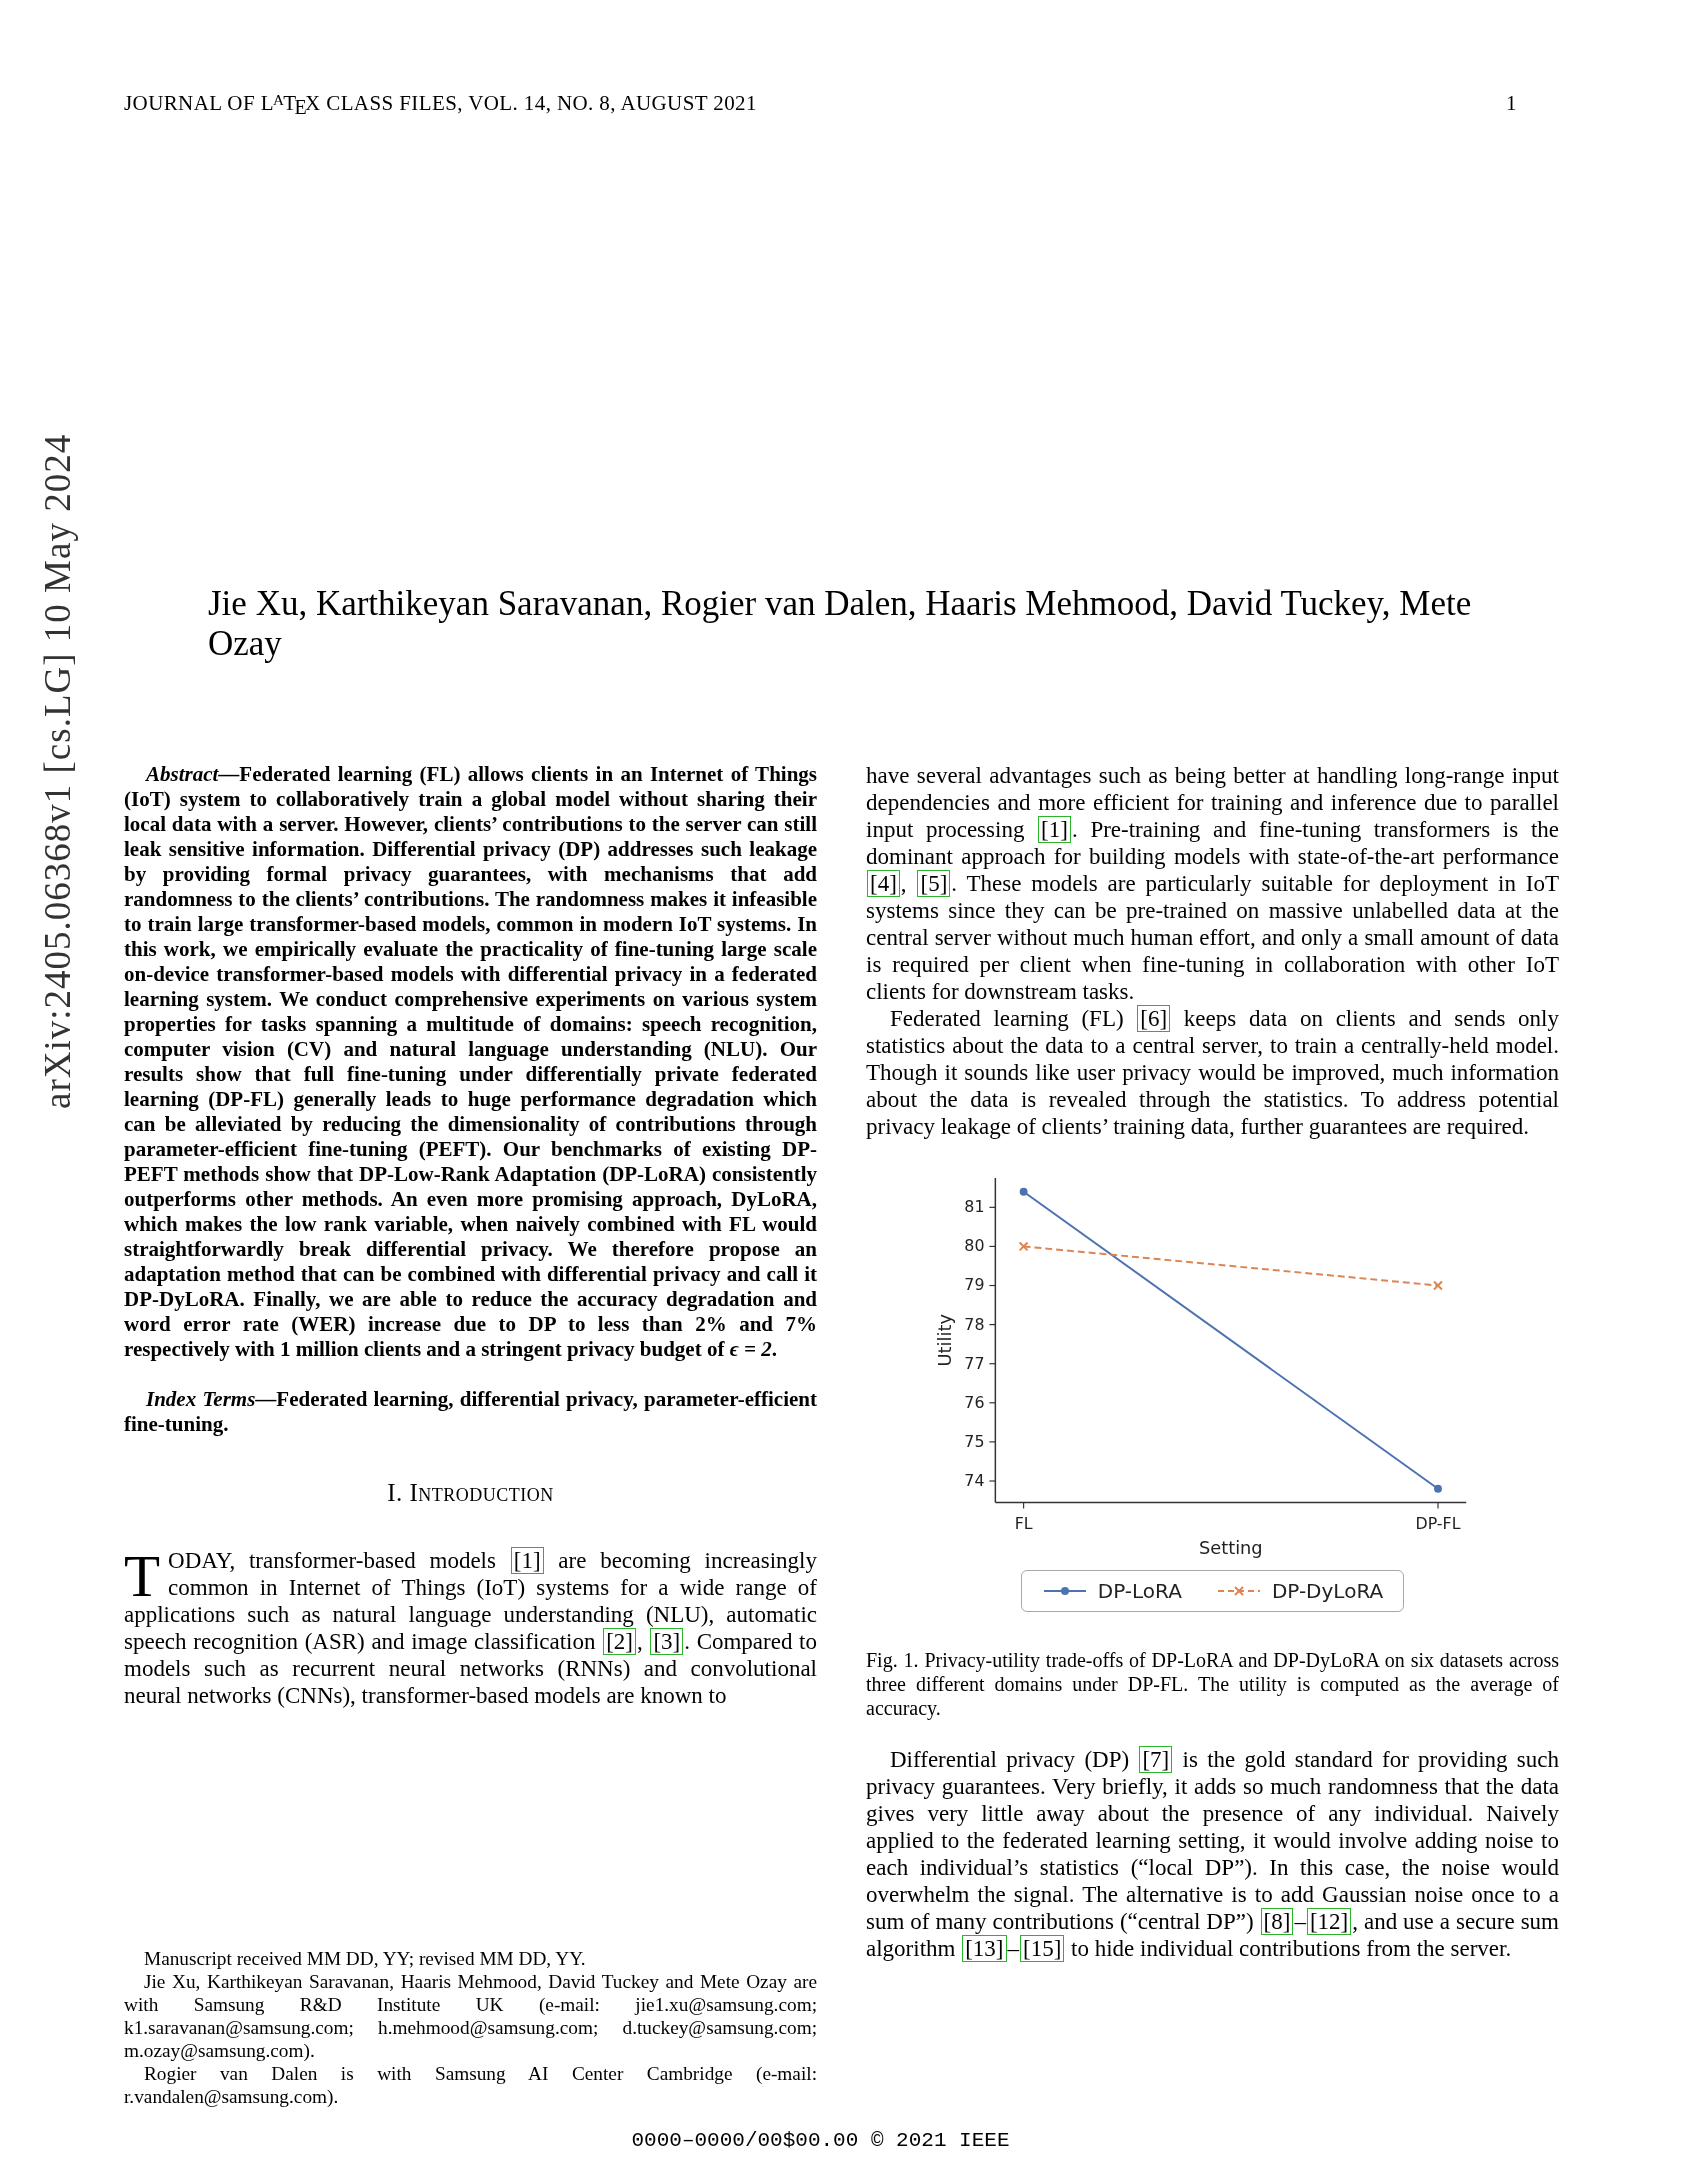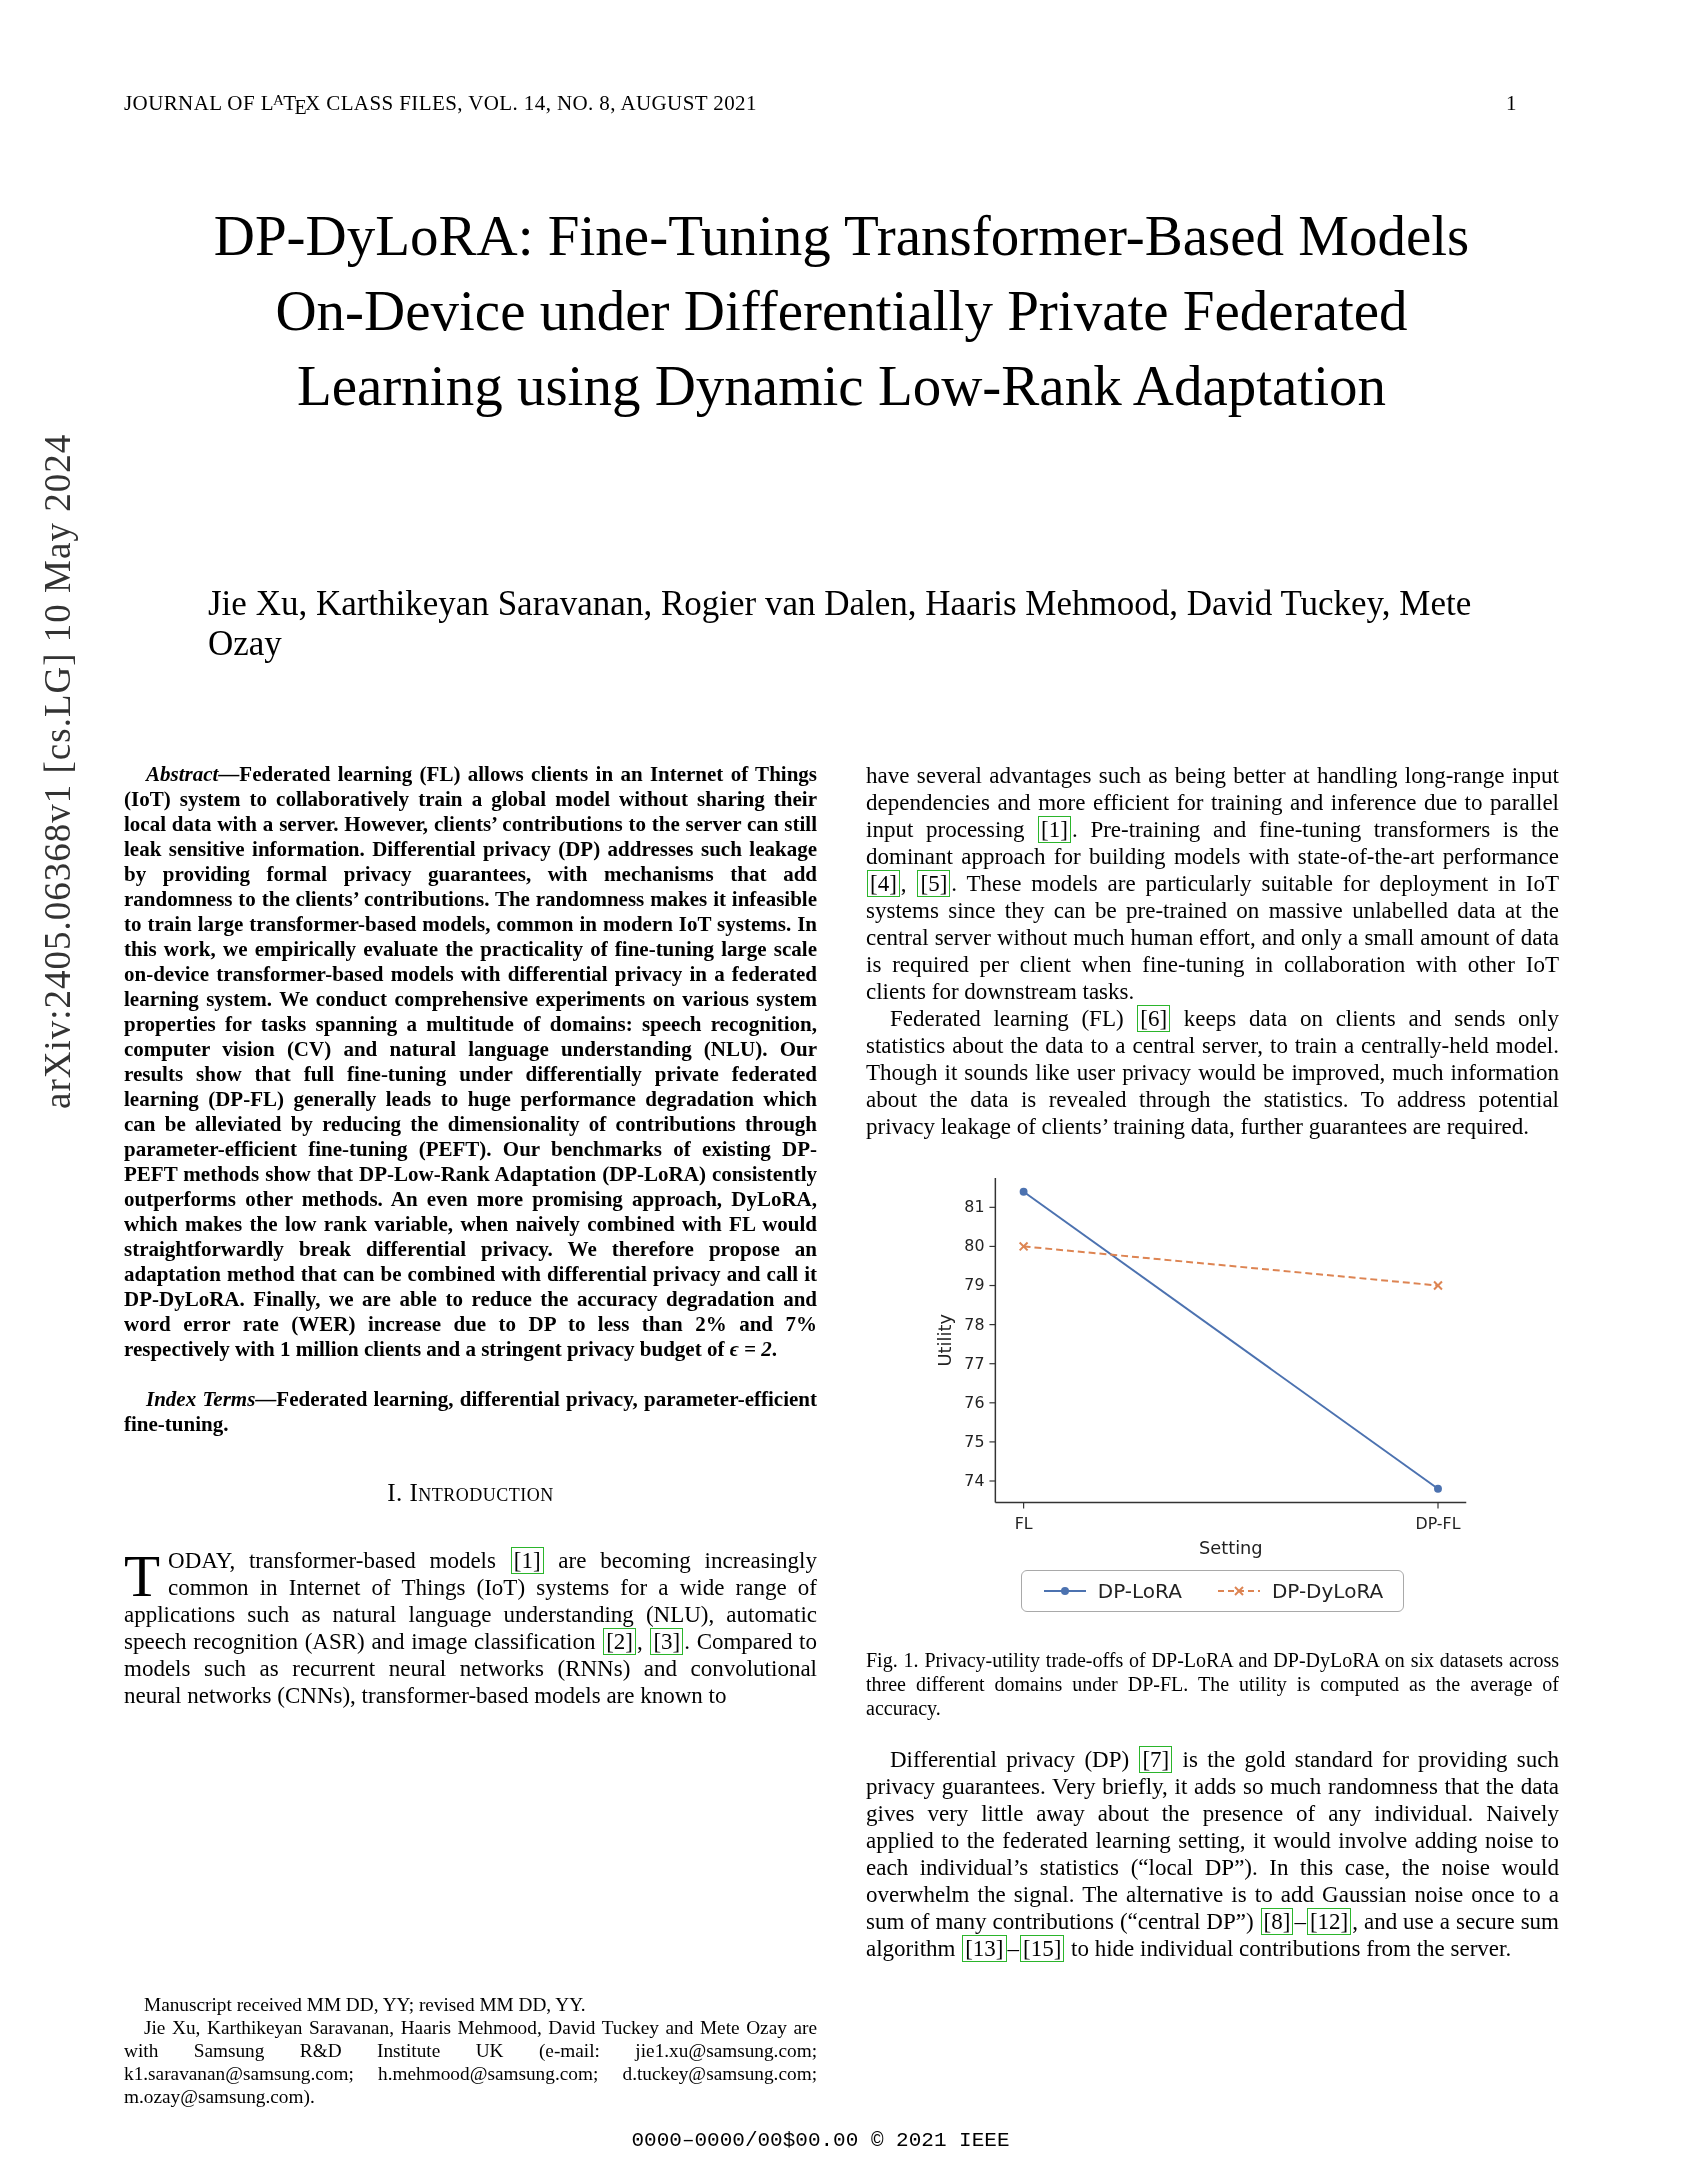--- a/index.html
+++ b/index.html
@@ -54,32 +54,32 @@
 
 <div class="page">
 
   <header class="running-header">
     <span>JOURNAL OF L<span class="tex-sup">A</span>T<span class="tex-sub">E</span>X CLASS FILES, VOL. 14, NO. 8, AUGUST 2021</span>
     <span>1</span>
   </header>
 
   <div class="arxiv-watermark">arXiv:2405.06368v1  [cs.LG]  10 May 2024</div>
 
-  <h1 class="title">DP-DyLoRA: Fine-Tuning Transformer-Based Models On-Device under Differentially Private Federated Learning using Dynamic Low-Rank Adaptation</h1>
 
   <div class="authors">Jie Xu, Karthikeyan Saravanan, Rogier van Dalen, Haaris Mehmood, David Tuckey, Mete Ozay</div>
 
   <section class="col col-left">
     <p class="abstract"><span class="it">Abstract</span>—Federated learning (FL) allows clients in an Internet of Things (IoT) system to collaboratively train a global model without sharing their local data with a server. However, clients’ contributions to the server can still leak sensitive information. Differential privacy (DP) addresses such leakage by providing formal privacy guarantees, with mechanisms that add randomness to the clients’ contributions. The randomness makes it infeasible to train large transformer-based models, common in modern IoT systems. In this work, we empirically evaluate the practicality of fine-tuning large scale on-device transformer-based models with differential privacy in a federated learning system. We conduct comprehensive experiments on various system properties for tasks spanning a multitude of domains: speech recognition, computer vision (CV) and natural language understanding (NLU). Our results show that full fine-tuning under differentially private federated learning (DP-FL) generally leads to huge performance degradation which can be alleviated by reducing the dimensionality of contributions through parameter-efficient fine-tuning (PEFT). Our benchmarks of existing DP-PEFT methods show that DP-Low-Rank Adaptation (DP-LoRA) consistently outperforms other methods. An even more promising approach, DyLoRA, which makes the low rank variable, when naively combined with FL would straightforwardly break differential privacy. We therefore propose an adaptation method that can be combined with differential privacy and call it DP-DyLoRA. Finally, we are able to reduce the accuracy degradation and word error rate (WER) increase due to DP to less than 2% and 7% respectively with 1 million clients and a stringent privacy budget of <span class="math">ϵ = 2</span>.</p>
     <p class="abstract index-terms"><span class="it">Index Terms</span>—Federated learning, differential privacy, parameter-efficient fine-tuning.</p>
     <h2 class="section-heading">I. Introduction</h2>
     <p class="body-par intro"><span class="dropcap">T</span>ODAY, transformer-based models <span class="cite">[1]</span> are becoming increasingly common in Internet of Things (IoT) systems for a wide range of applications such as natural language understanding (NLU), automatic speech recognition (ASR) and image classification <span class="cite">[2]</span>, <span class="cite">[3]</span>. Compared to models such as recurrent neural networks (RNNs) and convolutional neural networks (CNNs), transformer-based models are known to</p>
     <div class="footnotes">
       <p class="footnote">Manuscript received MM DD, YY; revised MM DD, YY.</p>
       <p class="footnote">Jie Xu, Karthikeyan Saravanan, Haaris Mehmood, David Tuckey and Mete Ozay are with Samsung R&amp;D Institute UK (e-mail: jie1.xu@samsung.com; k1.saravanan@samsung.com; h.mehmood@samsung.com; d.tuckey@samsung.com; m.ozay@samsung.com).</p>
+      <p class="footnote">Rogier van Dalen is with Samsung AI Center Cambridge (e-mail: r.vandalen@samsung.com).</p>
     </div>
   </section>
 
   <section class="col col-right">
     <p class="body-par">have several advantages such as being better at handling long-range input dependencies and more efficient for training and inference due to parallel input processing <span class="cite">[1]</span>. Pre-training and fine-tuning transformers is the dominant approach for building models with state-of-the-art performance <span class="cite">[4]</span>, <span class="cite">[5]</span>. These models are particularly suitable for deployment in IoT systems since they can be pre-trained on massive unlabelled data at the central server without much human effort, and only a small amount of data is required per client when fine-tuning in collaboration with other IoT clients for downstream tasks.</p>
     <p class="body-par indent">Federated learning (FL) <span class="cite">[6]</span> keeps data on clients and sends only statistics about the data to a central server, to train a centrally-held model. Though it sounds like user privacy would be improved, much information about the data is revealed through the statistics. To address potential privacy leakage of clients’ training data, further guarantees are required.</p>
     <figure class="figure-block">
       <svg class="chart" viewBox="0 0 560 400" width="554" height="396" xmlns="http://www.w3.org/2000/svg">
           <line x1="60" y1="12" x2="60" y2="340" stroke="#333" stroke-width="1.5"></line>
           <line x1="60" y1="340" x2="536" y2="340" stroke="#333" stroke-width="1.5"></line>

